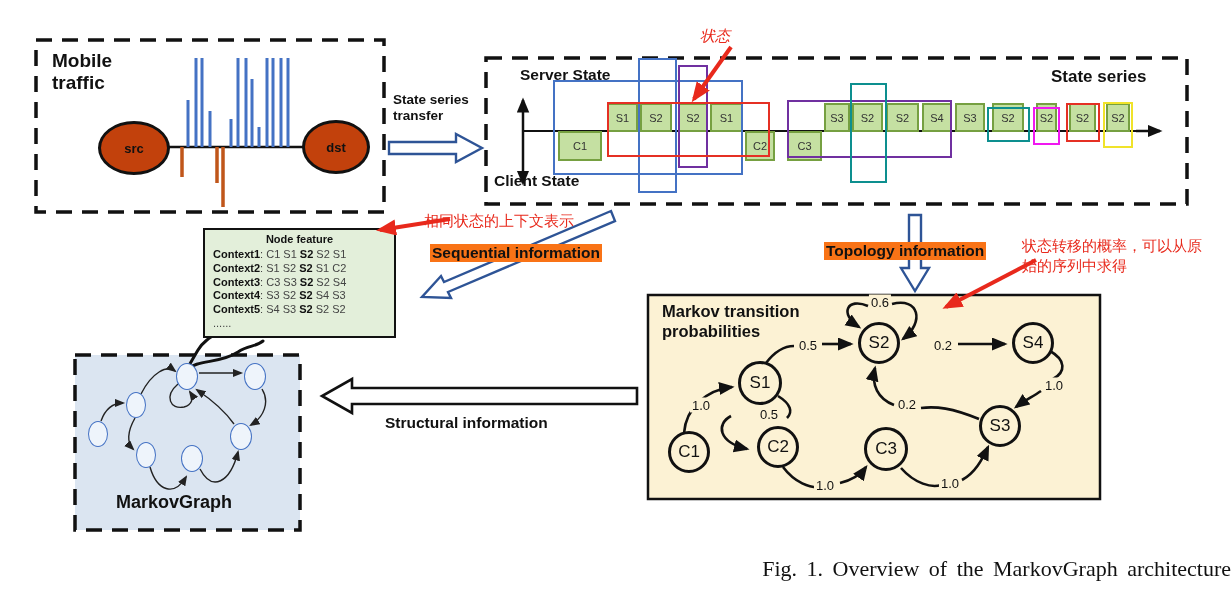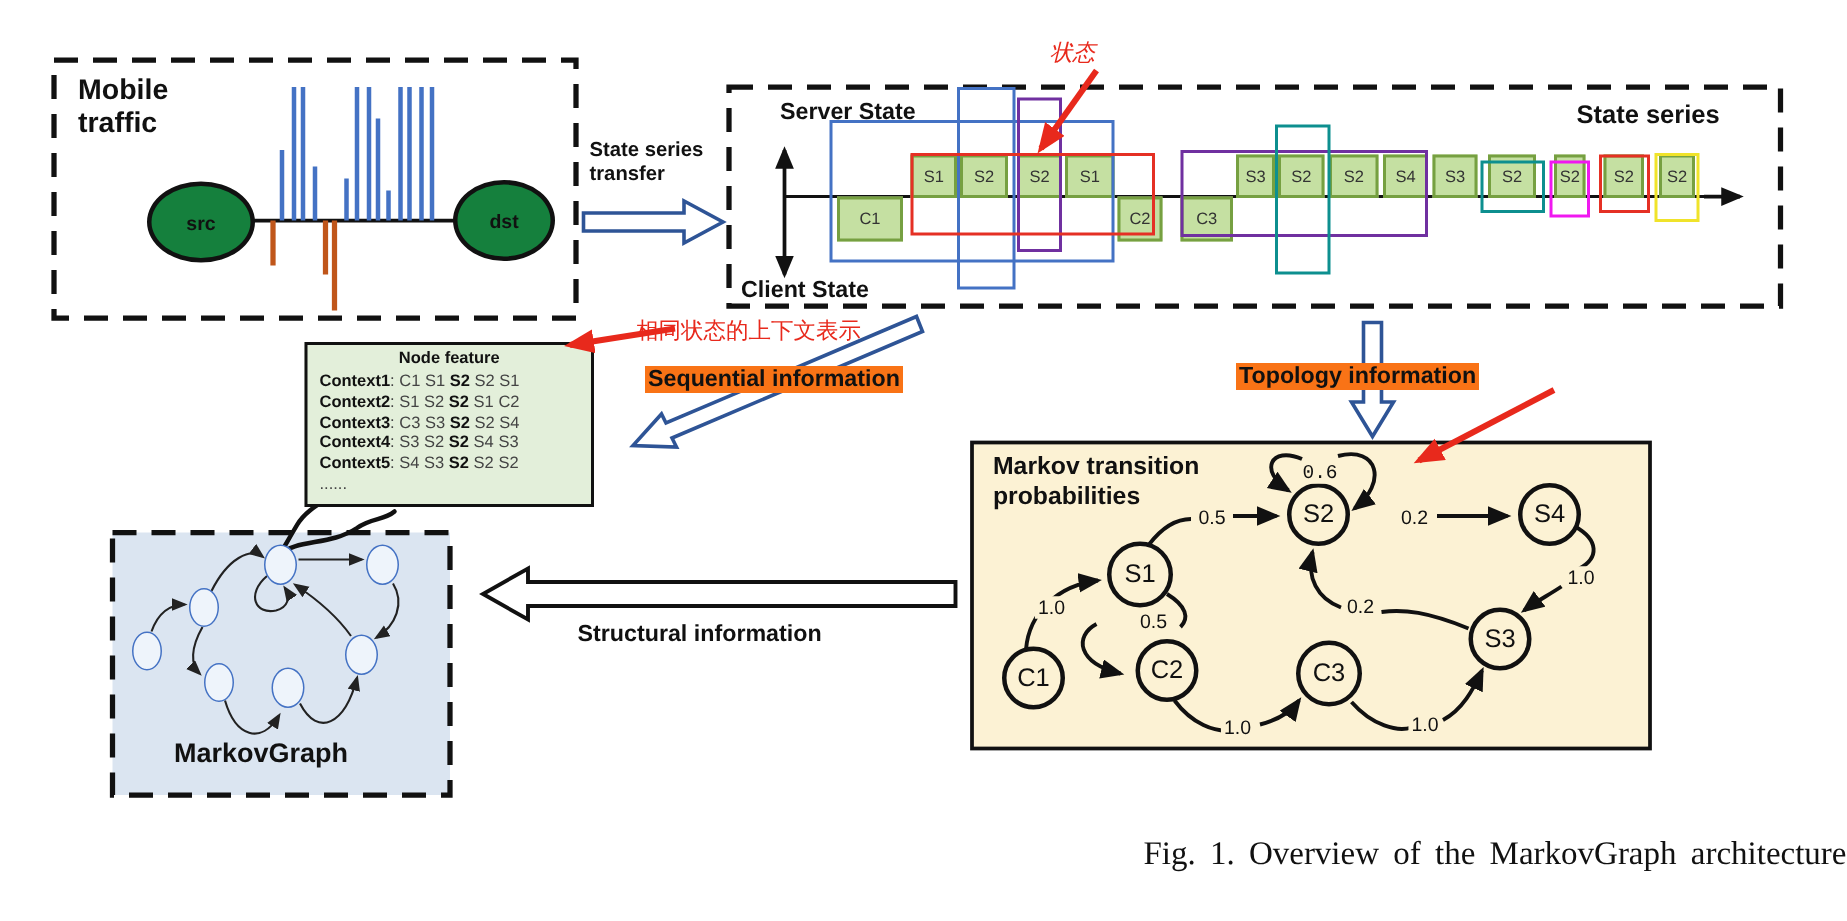--- a/index.html
+++ b/index.html
@@ -3,21 +3,21 @@
 <meta charset="utf-8">
 <style>
   html,body{margin:0;padding:0;background:#fff;}
   .page{position:relative;width:1231px;height:614px;background:#fff;overflow:hidden;
         font-family:"Liberation Sans",sans-serif;color:#111;}
   svg.layer{position:absolute;left:0;top:0;pointer-events:none;}
   .z1{z-index:1}.z4{z-index:4}
   .abs{position:absolute;}
   
   .mt-title{left:52px;top:50px;font-size:19px;font-weight:bold;line-height:22px;z-index:2;}
-  .endpoint{border:3px solid #111;border-radius:50%;background:#15803d;display:flex;
+  .endpoint{border:3px solid #111;border-radius:50%;background:#c2410c;display:flex;
             align-items:center;justify-content:center;font-weight:bold;font-size:13px;z-index:2;}
   
   .xfer{left:393px;top:92px;font-size:13.5px;font-weight:bold;line-height:16px;z-index:2;}
   
   .axislab{font-size:15.5px;font-weight:bold;z-index:2;}
   .series-title{left:1051px;top:67px;font-size:17px;font-weight:bold;z-index:2;}
   .scell{position:absolute;background:#c5e0a2;border:2px solid #76a041;box-sizing:border-box;
          display:flex;align-items:center;justify-content:center;font-size:11px;color:#333;z-index:2;}
   .up{top:103px;height:29px;} .dn{top:131px;height:30px;}
   .win{position:absolute;border:2px solid;background:transparent;z-index:3;box-sizing:border-box;}
@@ -145,21 +145,21 @@
   <div class="abs endpoint" style="left:302px;top:120px;width:62px;height:48px;">
       <span>dst</span>
     </div>
 
   <div class="abs xfer">
     <div>State series</div>
     <div>transfer</div>
   </div>
 
   <div class="abs axislab" style="left:506px;top:66px;margin-left:14px;">Server State</div>
-  <div class="abs axislab" style="left:494px;top:185px;">Client State</div>
+  <div class="abs axislab" style="left:494px;top:172px;">Client State</div>
   <div class="abs series-title">State series</div>
 
   <div class="scell dn" style="left:558px;width:44px;">C1</div>
   <div class="scell up" style="left:607px;width:31px;">S1</div>
   <div class="scell up" style="left:640px;width:32px;">S2</div>
   <div class="scell up" style="left:678px;width:30px;">S2</div>
   <div class="scell up" style="left:710px;width:33px;">S1</div>
   <div class="scell dn" style="left:745px;width:30px;">C2</div>
   <div class="scell dn" style="left:787px;width:35px;">C3</div>
   <div class="scell up" style="left:824px;width:26px;">S3</div>
@@ -178,20 +178,24 @@
   <div class="win" style="left:607px;top:102px;width:163px;height:55px;border-color:#e53024;"></div>
   <div class="win" style="left:787px;top:100px;width:165px;height:58px;border-color:#7030a0;"></div>
   <div class="win" style="left:850px;top:83px;width:37px;height:100px;border-color:#0d8f8f;"></div>
   <div class="win" style="left:987px;top:107px;width:43px;height:35px;border-color:#0d8f8f;"></div>
   <div class="win" style="left:1033px;top:107px;width:27px;height:38px;border-color:#f018f0;"></div>
   <div class="win" style="left:1066px;top:103px;width:34px;height:39px;border-color:#e53024;"></div>
   <div class="win" style="left:1103px;top:102px;width:30px;height:46px;border-color:#f0e32a;"></div>
 
   <div class="abs red" style="left:700px;top:26px;font-style:italic;">状态</div>
   <div class="abs red" style="left:424px;top:211px;text-align:center;">相同状态的上下文表示</div>
+  <div class="abs red" style="left:1022px;top:236px;width:205px;">
+    <div>状态转移的概率，可以从原</div>
+    <div>始的序列中求得</div>
+  </div>
 
   <div class="abs nfbox">
     <h3>Node feature</h3>
     <div class="ctx"><b>Context1</b><span>: </span><span>C1 S1 </span><b>S2</b><span> S2 S1</span></div>
     <div class="ctx"><b>Context2</b><span>: </span><span>S1 S2 </span><b>S2</b><span> S1 C2</span></div>
     <div class="ctx"><b>Context3</b><span>: </span><span>C3 S3 </span><b>S2</b><span> S2 S4</span></div>
     <div class="ctx"><b>Context4</b><span>: </span><span>S3 S2 </span><b>S2</b><span> S4 S3</span></div>
     <div class="ctx"><b>Context5</b><span>: </span><span>S4 S3 </span><b>S2</b><span> S2 S2</span></div>
     <div class="ctx">......</div>
   </div>
@@ -208,21 +212,21 @@
   <div class="mnode" style="left:738px;top:361px;width:44px;height:44px;">S1</div>
   <div class="mnode" style="left:858px;top:322px;width:42px;height:42px;">S2</div>
   <div class="mnode" style="left:1012px;top:322px;width:42px;height:42px;">S4</div>
   <div class="mnode" style="left:979px;top:405px;width:42px;height:42px;">S3</div>
   <div class="mnode" style="left:757px;top:426px;width:42px;height:42px;">C2</div>
   <div class="mnode" style="left:864px;top:427px;width:44px;height:44px;">C3</div>
 
   <div class="prob" style="left:701px;top:405px;">1.0</div>
   <div class="prob" style="left:808px;top:345px;">0.5</div>
   <div class="prob" style="left:769px;top:414px;">0.5</div>
-  <div class="prob" style="left:880px;top:315px;font-family:Liberation Mono, monospace;">0.6</div>
+  <div class="prob" style="left:880px;top:302px;">0.6</div>
   <div class="prob" style="left:943px;top:345px;">0.2</div>
   <div class="prob" style="left:907px;top:404px;">0.2</div>
   <div class="prob" style="left:1054px;top:385px;">1.0</div>
   <div class="prob" style="left:825px;top:485px;">1.0</div>
   <div class="prob" style="left:950px;top:483px;">1.0</div>
 
   <div class="gnode" style="left:88px;top:421px;width:20px;height:26px;"></div>
   <div class="gnode" style="left:126px;top:392px;width:20px;height:26px;"></div>
   <div class="gnode" style="left:176px;top:363px;width:22px;height:27px;"></div>
   <div class="gnode" style="left:244px;top:363px;width:22px;height:27px;"></div>

